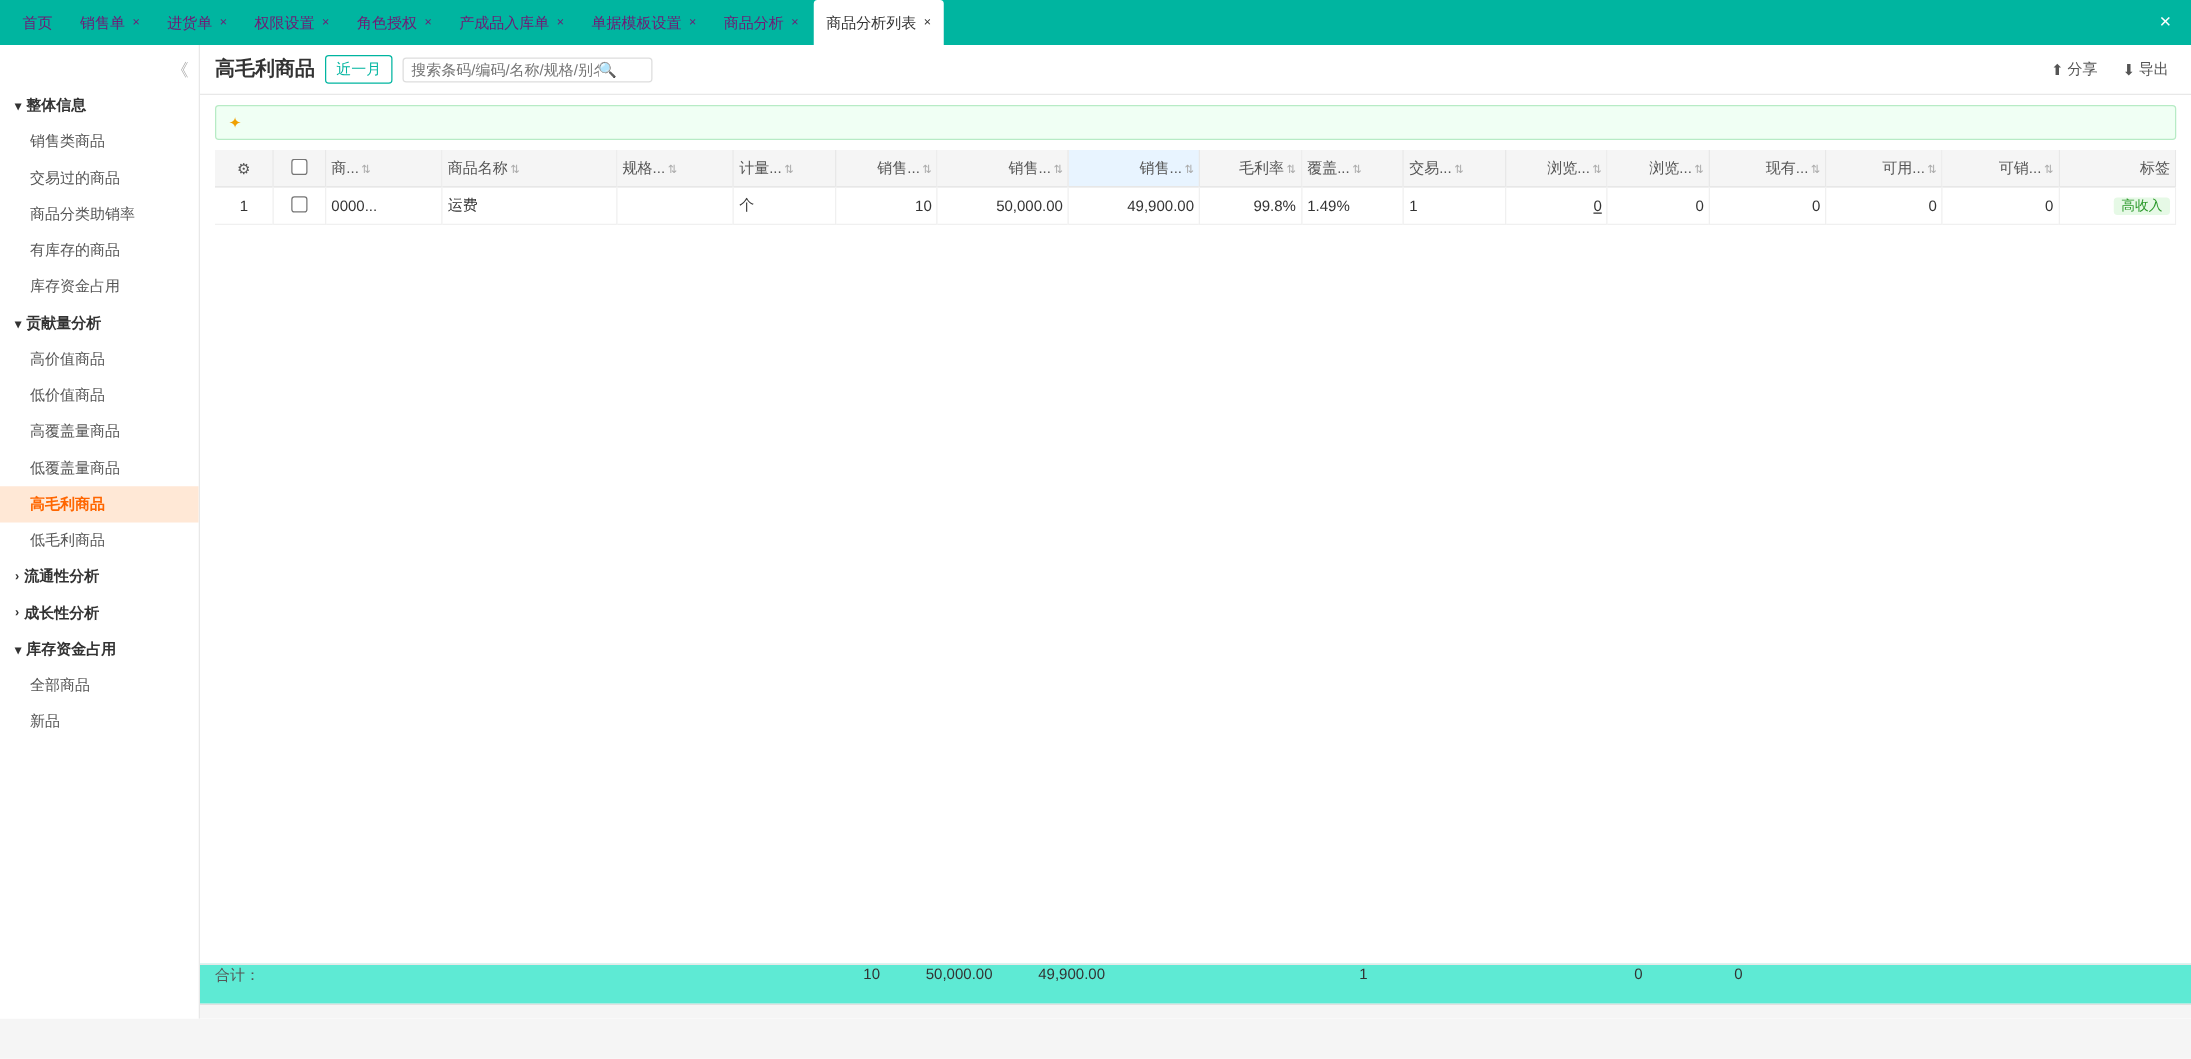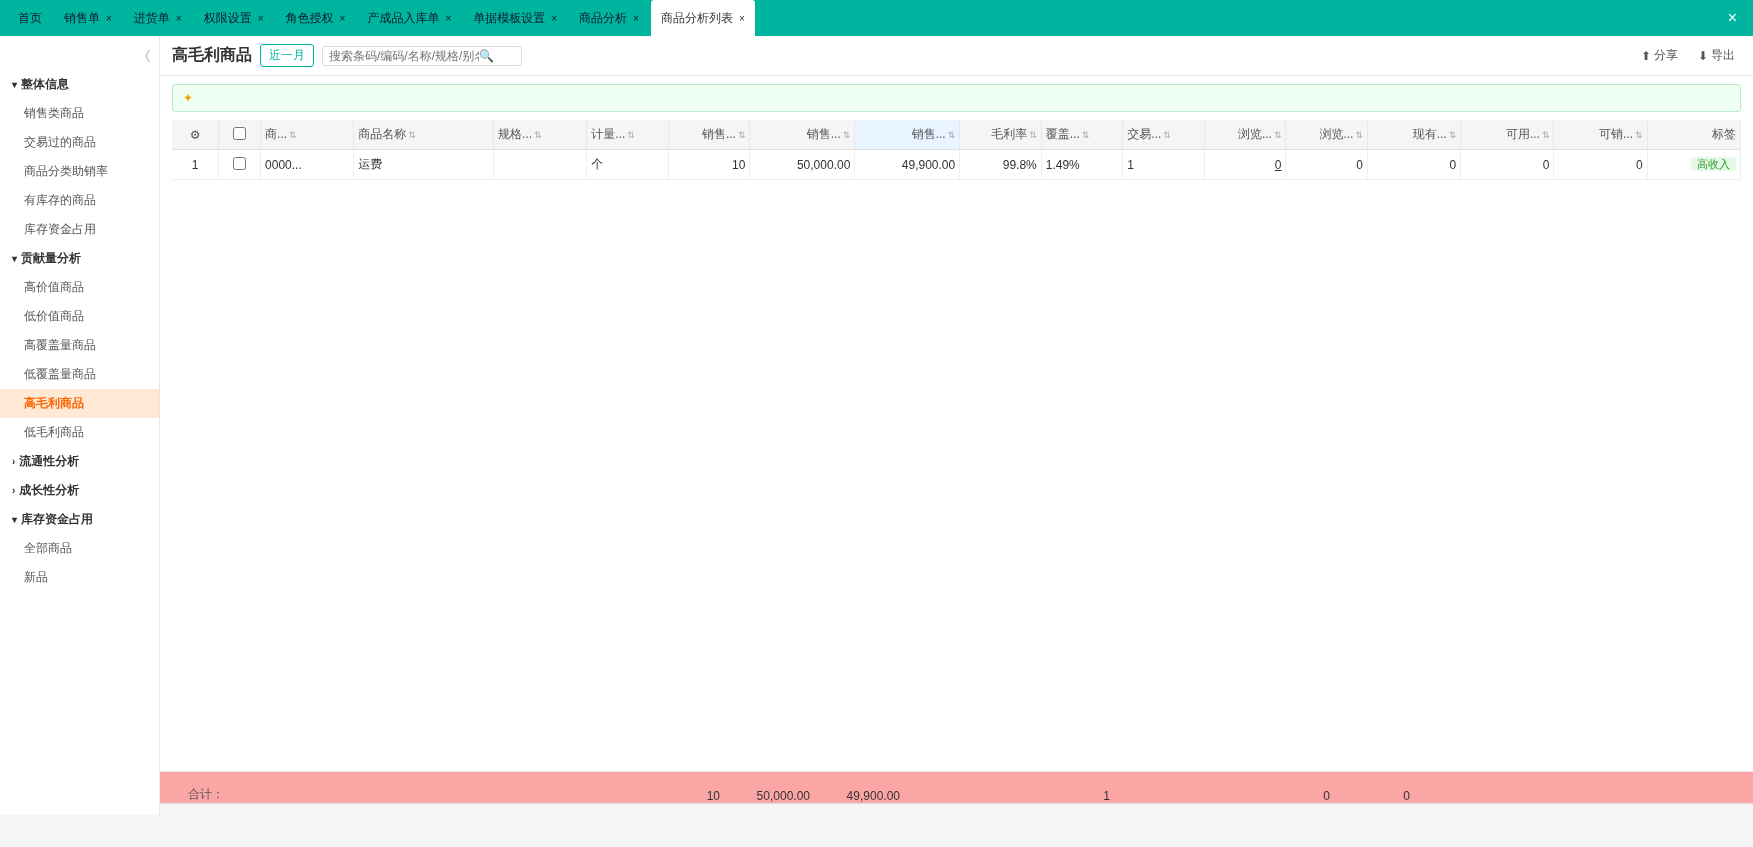--- a/index.html
+++ b/index.html
@@ -12,21 +12,21 @@
       background: #00b5a0;
       height: 36px;
       padding: 0 8px;
       gap: 2px;
     }
     .nav-item {
       display: flex;
       align-items: center;
       padding: 0 10px;
       height: 100%;
-      color: #0f172a;
+      color: #701a75;
       cursor: pointer;
       white-space: nowrap;
       font-size: 13px;
       border-radius: 3px 3px 0 0;
       gap: 4px;
     }
     .nav-item.active { background: #fff; color: #333; }
     .nav-item .close-icon { font-size: 10px; color: inherit; margin-left: 2px; }
     .nav-spacer { flex: 1; }
     .nav-close { color: #fff; cursor: pointer; padding: 0 8px; font-size: 16px; }
@@ -227,25 +227,25 @@
       padding: 1px 6px;
       border-radius: 3px;
       font-size: 11px;
     }
 
     .underline-link { text-decoration: underline; color: #333; cursor: pointer; }
 
     
     .footer-bar {
       height: 32px;
-      background: #fca5a5;
+      background: #5eead4;
       border-top: 1px solid #e8e8e8;
       display: flex;
-      align-items: flex-end;
-      padding: 0 28px;
+      align-items: flex-start;
+      padding: 0 12px;
       gap: 4px;
     }
     .footer-label { color: #555; font-size: 12px; }
     .footer-cells {
       display: flex;
       gap: 0;
       flex: 1;
     }
     .footer-cell {
       padding: 0 4px;

